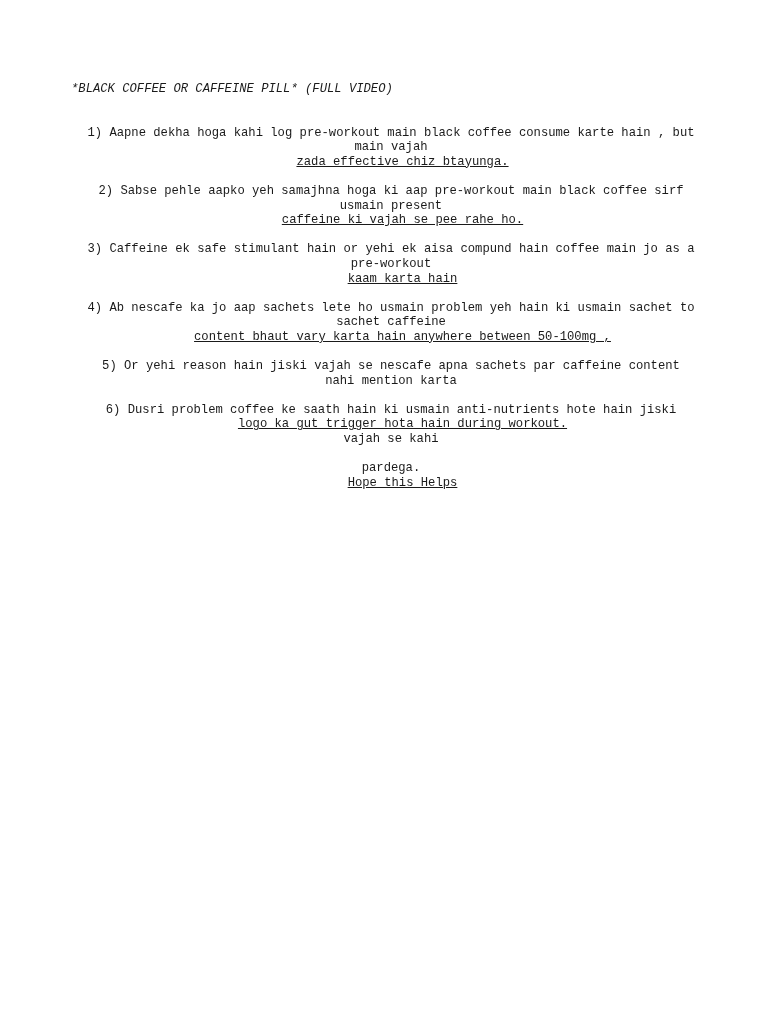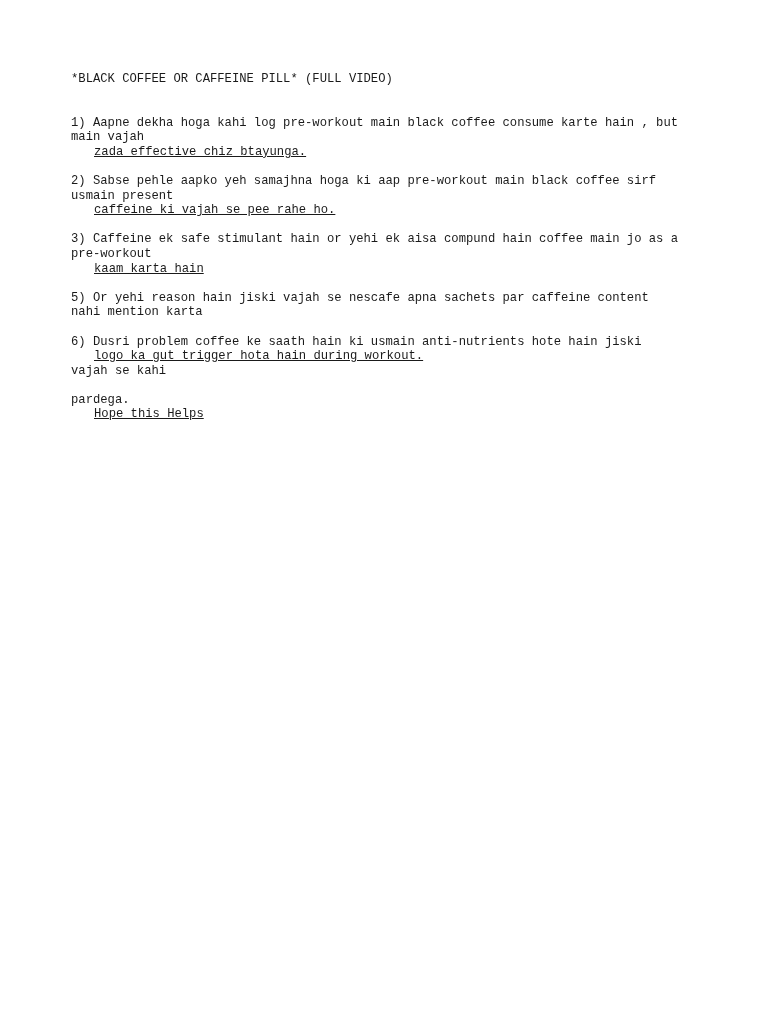--- a/index.html
+++ b/index.html
@@ -17,29 +17,31 @@
       position: absolute;
       left: 71px;
       top: 72px;
       width: 640px;
       font-family: "Liberation Mono", "DejaVu Sans Mono", monospace;
       font-size: 12.2px;
       line-height: 14.6px;
       color: #1a1a1a;
     }
     .title {
-      margin: 0 0 29px 0;
+      margin: 10px 0 29px 0;
       white-space: pre;
+      font-style: italic;
     }
     .item {
       margin: 0 0 14.6px 0;
     }
     .line {
       display: block;
       white-space: pre;
+      text-align: center;
     }
     .indent {
       padding-left: 23px;
       text-decoration: underline;
     }
   </style>
 </head>
 <body>
 
 <div class="page">
@@ -56,20 +58,25 @@
     <span class="line">usmain present</span>
     <span class="line indent">caffeine ki vajah se pee rahe ho.</span>
   </div>
 
   <div class="item">
     <span class="line">3) Caffeine ek safe stimulant hain or yehi ek aisa compund hain coffee main jo as a</span>
     <span class="line">pre-workout</span>
     <span class="line indent">kaam karta hain</span>
   </div>
 
+  <div class="item">
+    <span class="line">4) Ab nescafe ka jo aap sachets lete ho usmain problem yeh hain ki usmain sachet to</span>
+    <span class="line">sachet caffeine</span>
+    <span class="line indent">content bhaut vary karta hain anywhere between 50-100mg ,</span>
+  </div>
 
   <div class="item">
     <span class="line">5) Or yehi reason hain jiski vajah se nescafe apna sachets par caffeine content</span>
     <span class="line">nahi mention karta</span>
   </div>
 
   <div class="item">
     <span class="line">6) Dusri problem coffee ke saath hain ki usmain anti-nutrients hote hain jiski</span>
     <span class="line indent">logo ka gut trigger hota hain during workout.</span>
     <span class="line">vajah se kahi</span>

